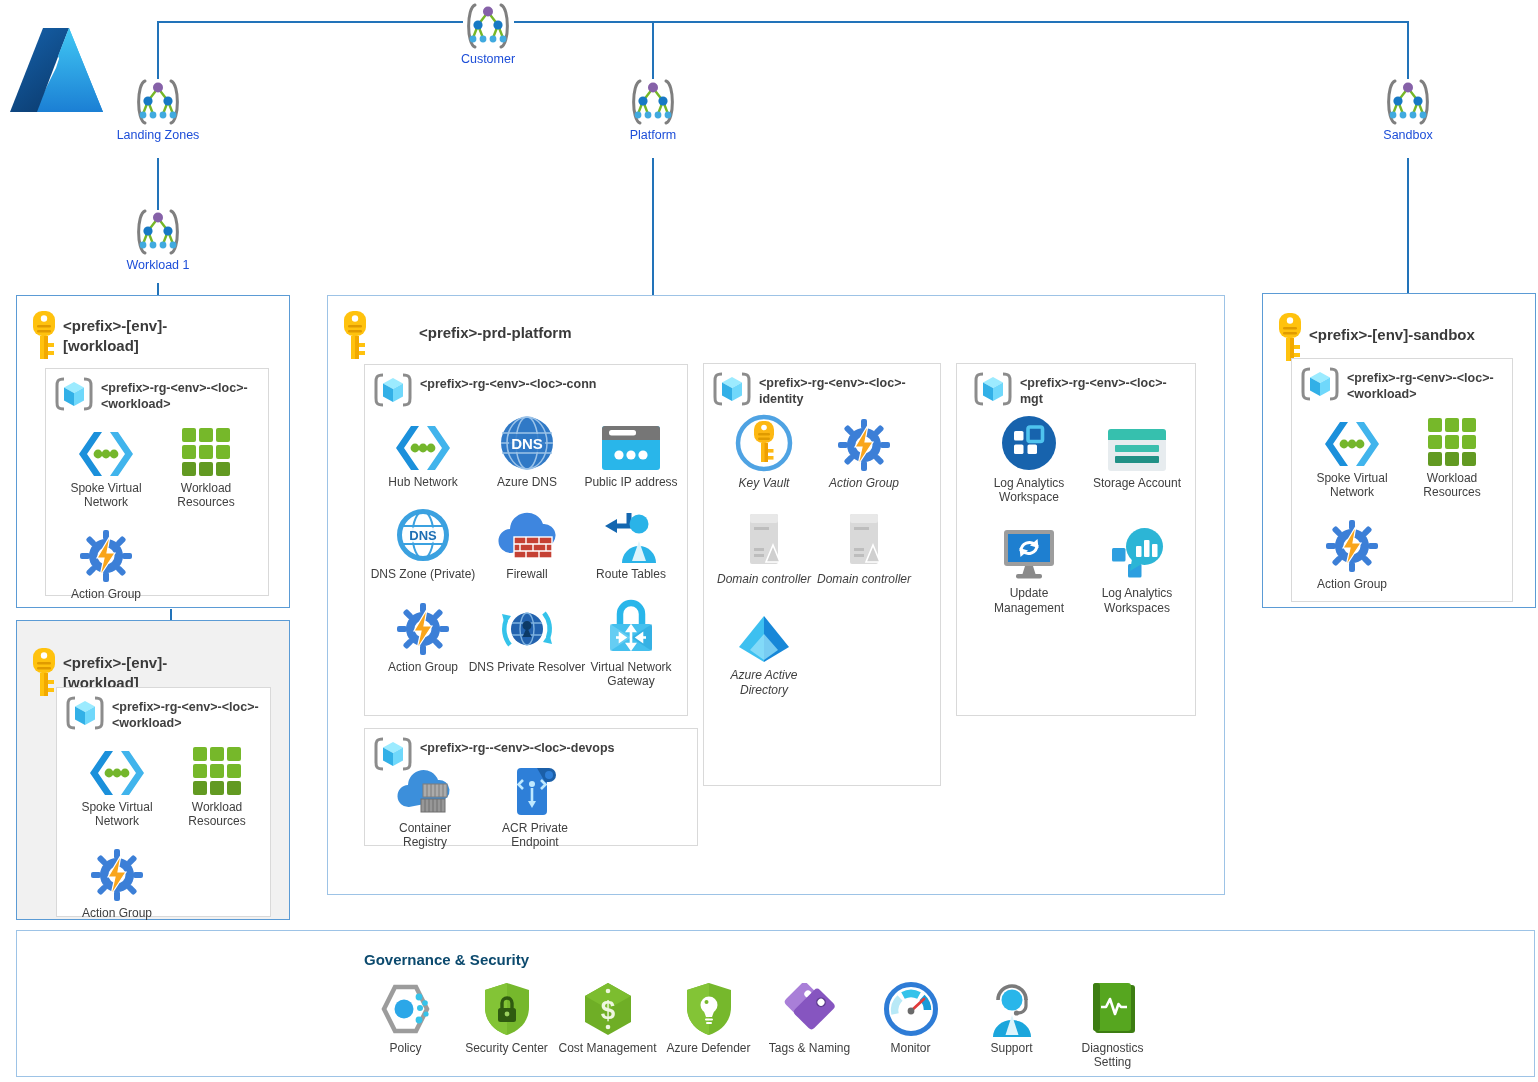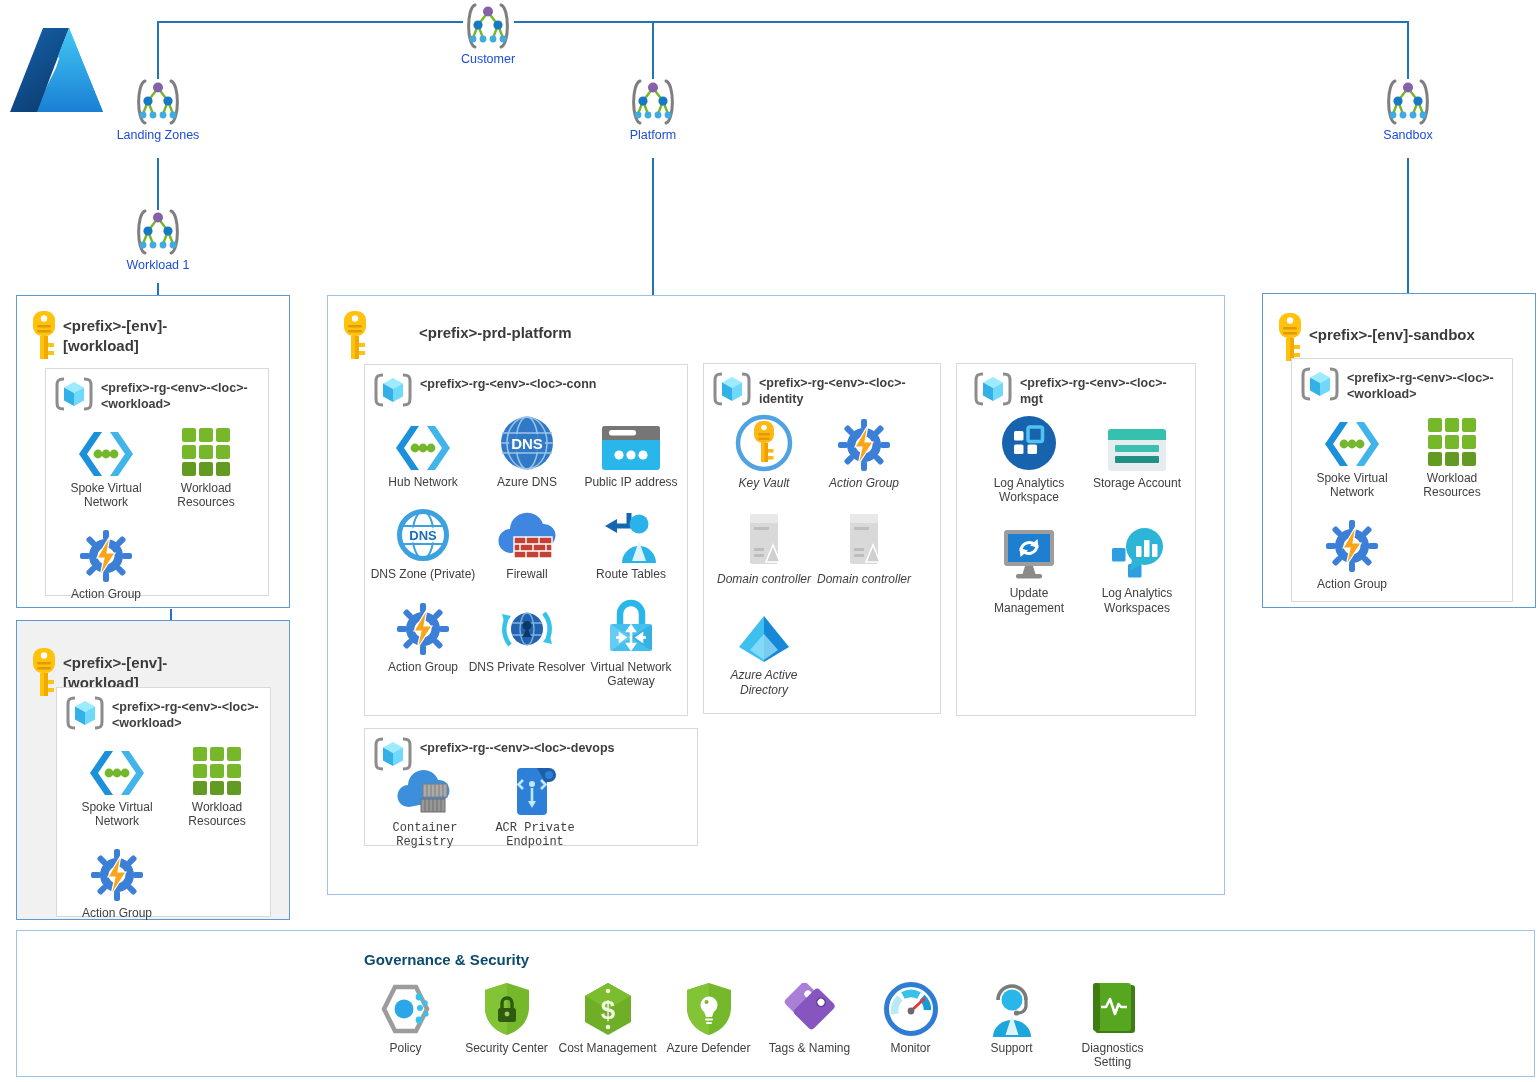--- a/index.html
+++ b/index.html
@@ -18,21 +18,21 @@
   .subtitle{position:absolute;font-weight:bold;font-size:15px;color:#3a3a3a;line-height:1.35;}
   
   .rg{position:absolute;background:#fff;border:1px solid #d9d9d9;box-sizing:border-box;}
   .rghdr{display:flex;align-items:flex-start;gap:7px;padding:8px 6px 0 8px;}
   .rgic{width:40px;height:34px;flex:none;}
   .rgname{font-weight:bold;font-size:12.5px;color:#404040;line-height:1.3;padding-top:3px;}
   
   .grid{display:grid;justify-items:center;row-gap:16px;margin-top:6px;}
   .g2{grid-template-columns:100px 100px;margin-left:10px;}
   .g3{grid-template-columns:104px 104px 104px;margin-left:6px;}
-  .row{display:flex;margin-top:6px;margin-left:14px;gap:18px;font-family:Liberation Mono, monospace;}
+  .row{display:flex;margin-top:6px;margin-left:14px;gap:18px;}
   .cell{display:flex;flex-direction:column;align-items:center;}
   .ic{height:58px;display:flex;align-items:flex-end;justify-content:center;}
   .ic svg{display:block;}
   .lbl{font-size:12px;color:#404040;text-align:center;line-height:1.2;margin-top:4px;max-width:104px;}
   .lbl.one-line{white-space:nowrap;max-width:none;}
   
   .govtitle{position:absolute;font-weight:bold;font-size:15px;color:#0c4a6e;}
   .govrow{position:absolute;display:flex;}
   .govrow .cell{width:101px;}
   .govrow .lbl{max-width:110px;}
@@ -498,21 +498,21 @@
                   <path d="M41 39.5 h-6" fill="none"></path>
                   <polygon points="32,39.5 37,36 37,43"></polygon>
                 </g>
               </svg>
             </span>
           <span class="lbl">Virtual Network Gateway</span>
         </div>
       </div>
     </div>
 
-    <div class="rg" style="left:375px;top:67px;width:238px;height:351px;">
+    <div class="rg" style="left:375px;top:67px;width:238px;height:423px;">
       <div class="rghdr">
         <span class="rgic"><svg width="40" height="34" viewBox="0 0 40 34">
               <path d="M10 2 C3 2 3 5 3 9 V25 C3 29 3 32 10 32" fill="none" stroke="#8c8c8c" stroke-width="3"></path>
               <path d="M30 2 C37 2 37 5 37 9 V25 C37 29 37 32 30 32" fill="none" stroke="#8c8c8c" stroke-width="3"></path>
               <polygon points="20,5 30,10.5 20,16 10,10.5" fill="#9cebff"></polygon>
               <polygon points="10,10.5 20,16 20,29 10,23.5" fill="#32b0e7"></polygon>
               <polygon points="30,10.5 20,16 20,29 30,23.5" fill="#6fd8fb"></polygon>
             </svg></span>
         <span class="rgname">&lt;prefix&gt;-rg-&lt;env&gt;-&lt;loc&gt;-identity</span>
       </div>

